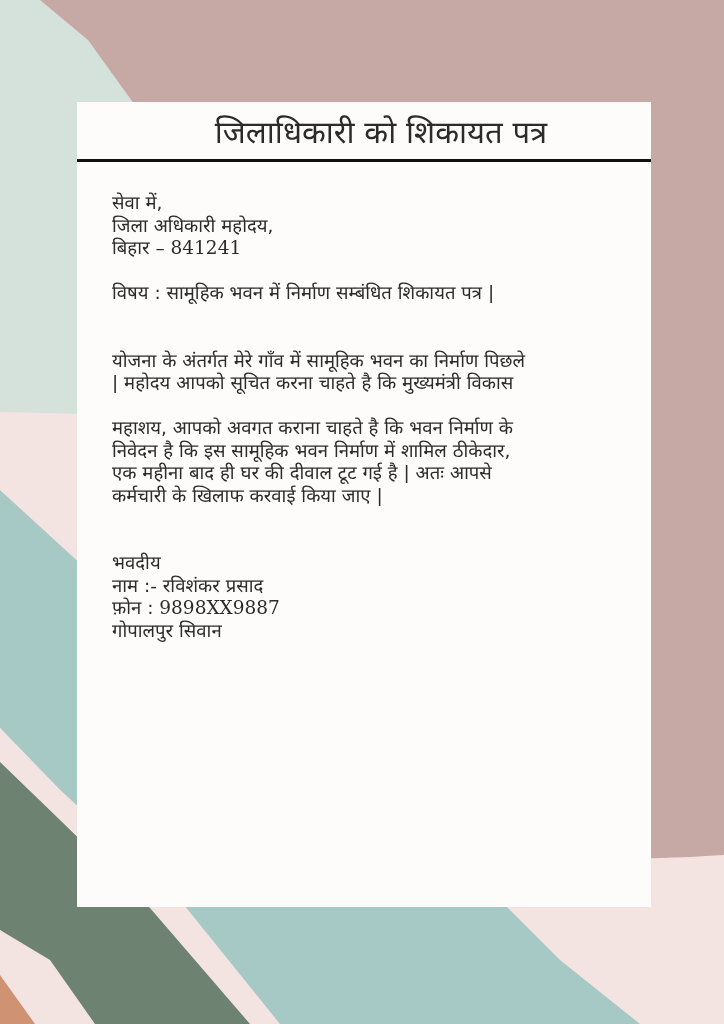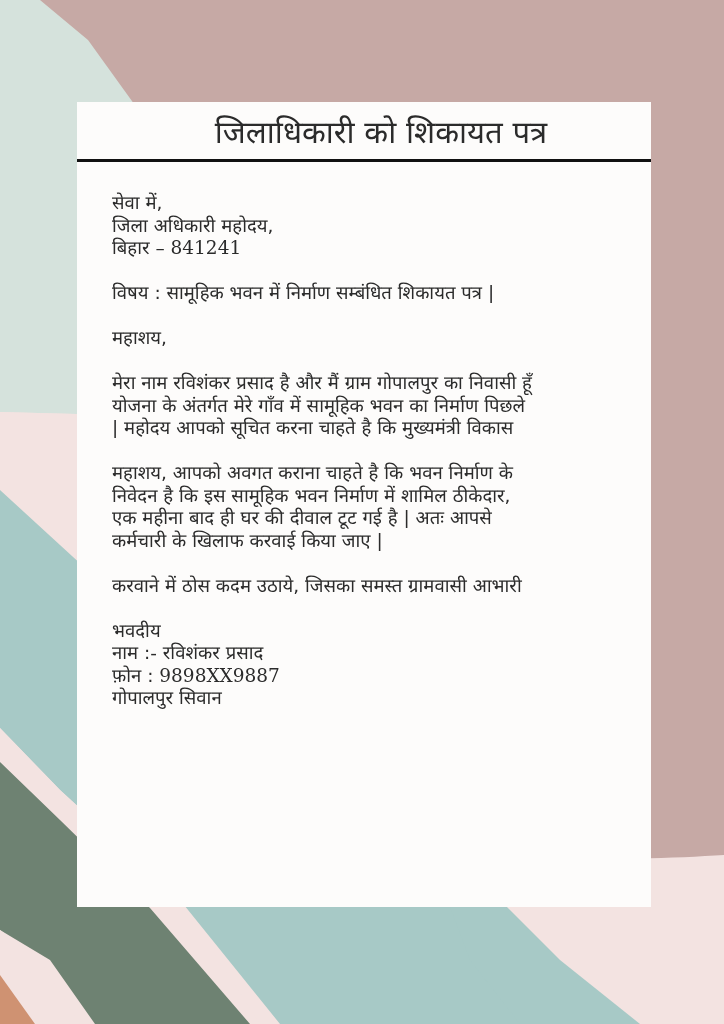--- a/index.html
+++ b/index.html
@@ -56,40 +56,37 @@
 
   <div class="body">
     <div>
       <span class="line">सेवा में,</span>
       <span class="line">जिला अधिकारी महोदय,</span>
       <span class="line"><span>बिहार – </span><span class="num">841241</span></span>
     </div>
     <div class="gap"></div>
     <span class="line subject">विषय : सामूहिक भवन में निर्माण सम्बंधित शिकायत पत्र |</span>
     <div class="gap"></div>
-    <span class="line">महाशय,</span>
     <div class="gap"></div>
 
     <div class="para">
-      <span class="line">मेरा नाम रविशंकर प्रसाद है और मैं ग्राम गोपालपुर का निवासी हूँ</span>
       <span class="line">योजना के अंतर्गत मेरे गाँव में सामूहिक भवन का निर्माण पिछले</span>
       <span class="line">| महोदय आपको सूचित करना चाहते है कि मुख्यमंत्री विकास</span>
     </div>
     <div class="gap"></div>
 
     <div class="para">
       <span class="line">महाशय, आपको अवगत कराना चाहते है कि भवन निर्माण के</span>
       <span class="line">निवेदन है कि इस सामूहिक भवन निर्माण में शामिल ठीकेदार,</span>
       <span class="line">एक महीना बाद ही घर की दीवाल टूट गई है | अतः आपसे</span>
       <span class="line">कर्मचारी के खिलाफ करवाई किया जाए |</span>
     </div>
     <div class="gap"></div>
 
     <div class="para">
-      <span class="line">करवाने में ठोस कदम उठाये, जिसका समस्त ग्रामवासी आभारी</span>
     </div>
     <div class="gap"></div>
 
     <div>
       <span class="line">भवदीय</span>
       <span class="line">नाम :- रविशंकर प्रसाद</span>
       <span class="line"><span>फ़ोन : </span><span class="num">9898XX9887</span></span>
       <span class="line">गोपालपुर सिवान</span>
     </div>
   </div>

